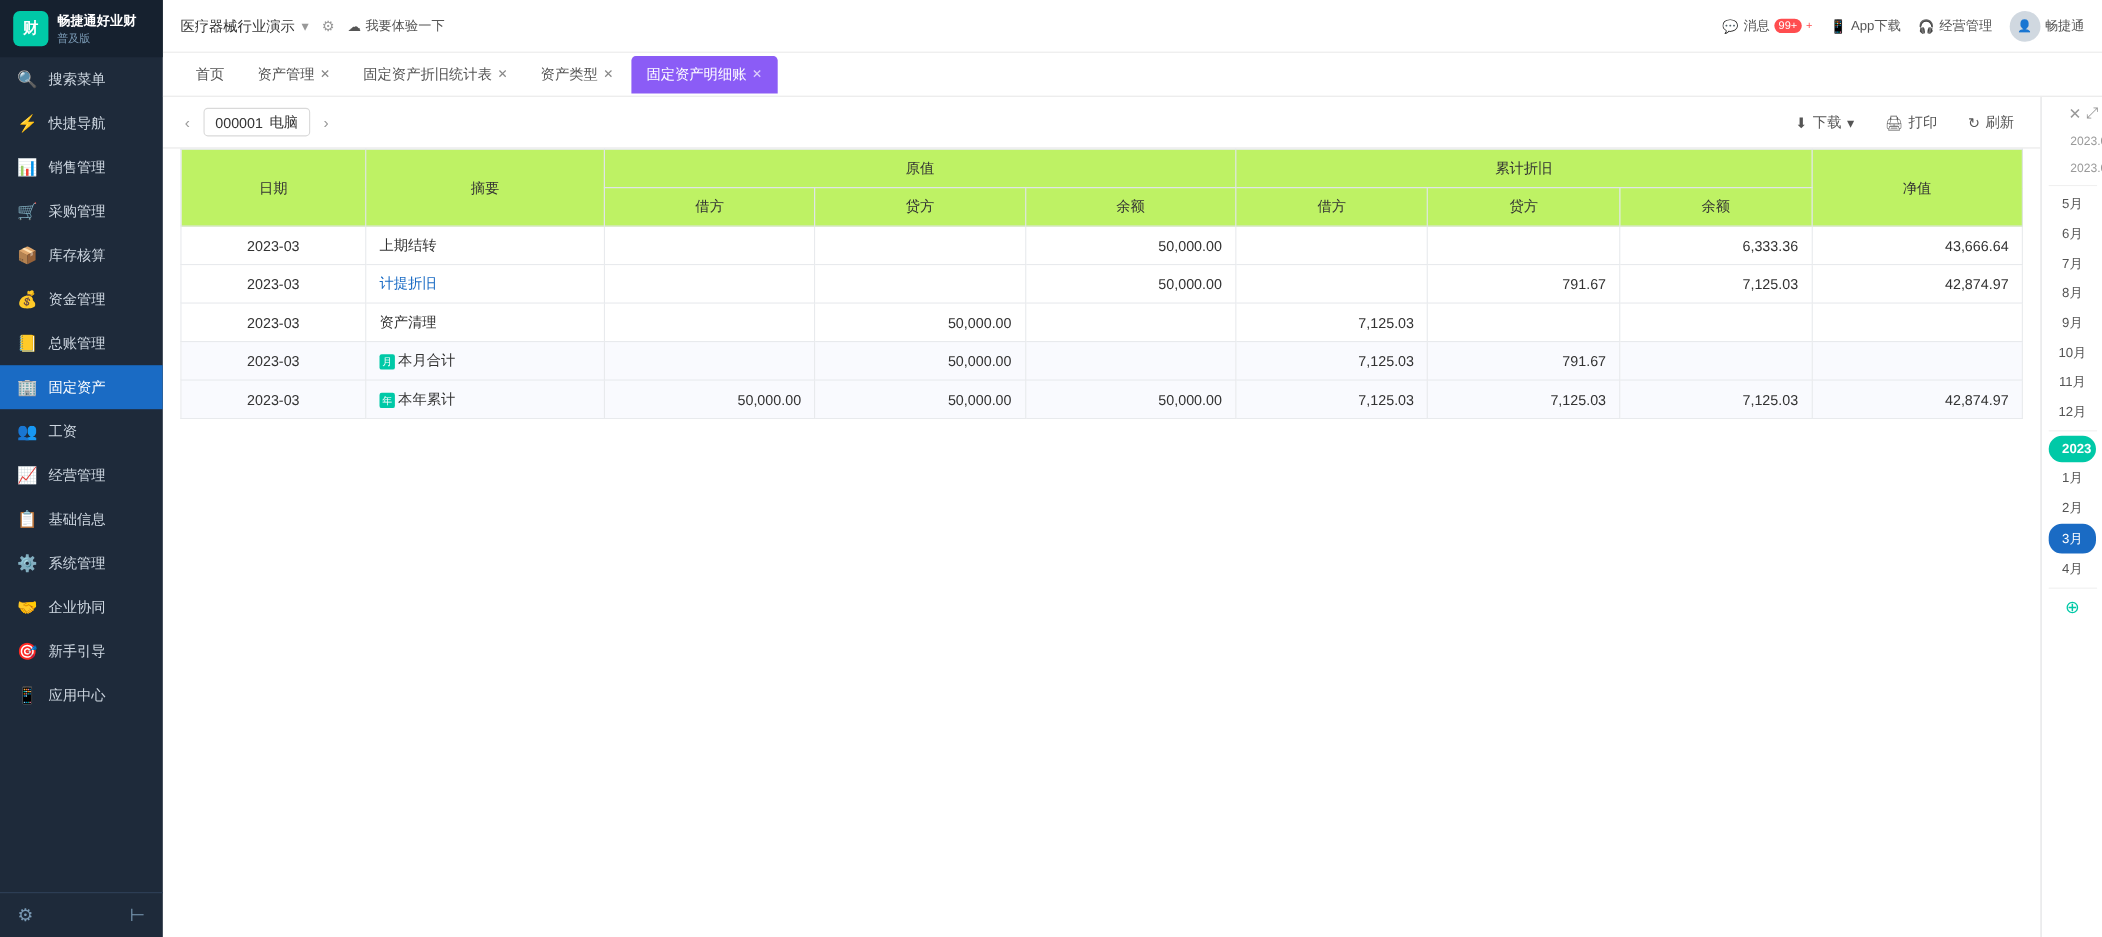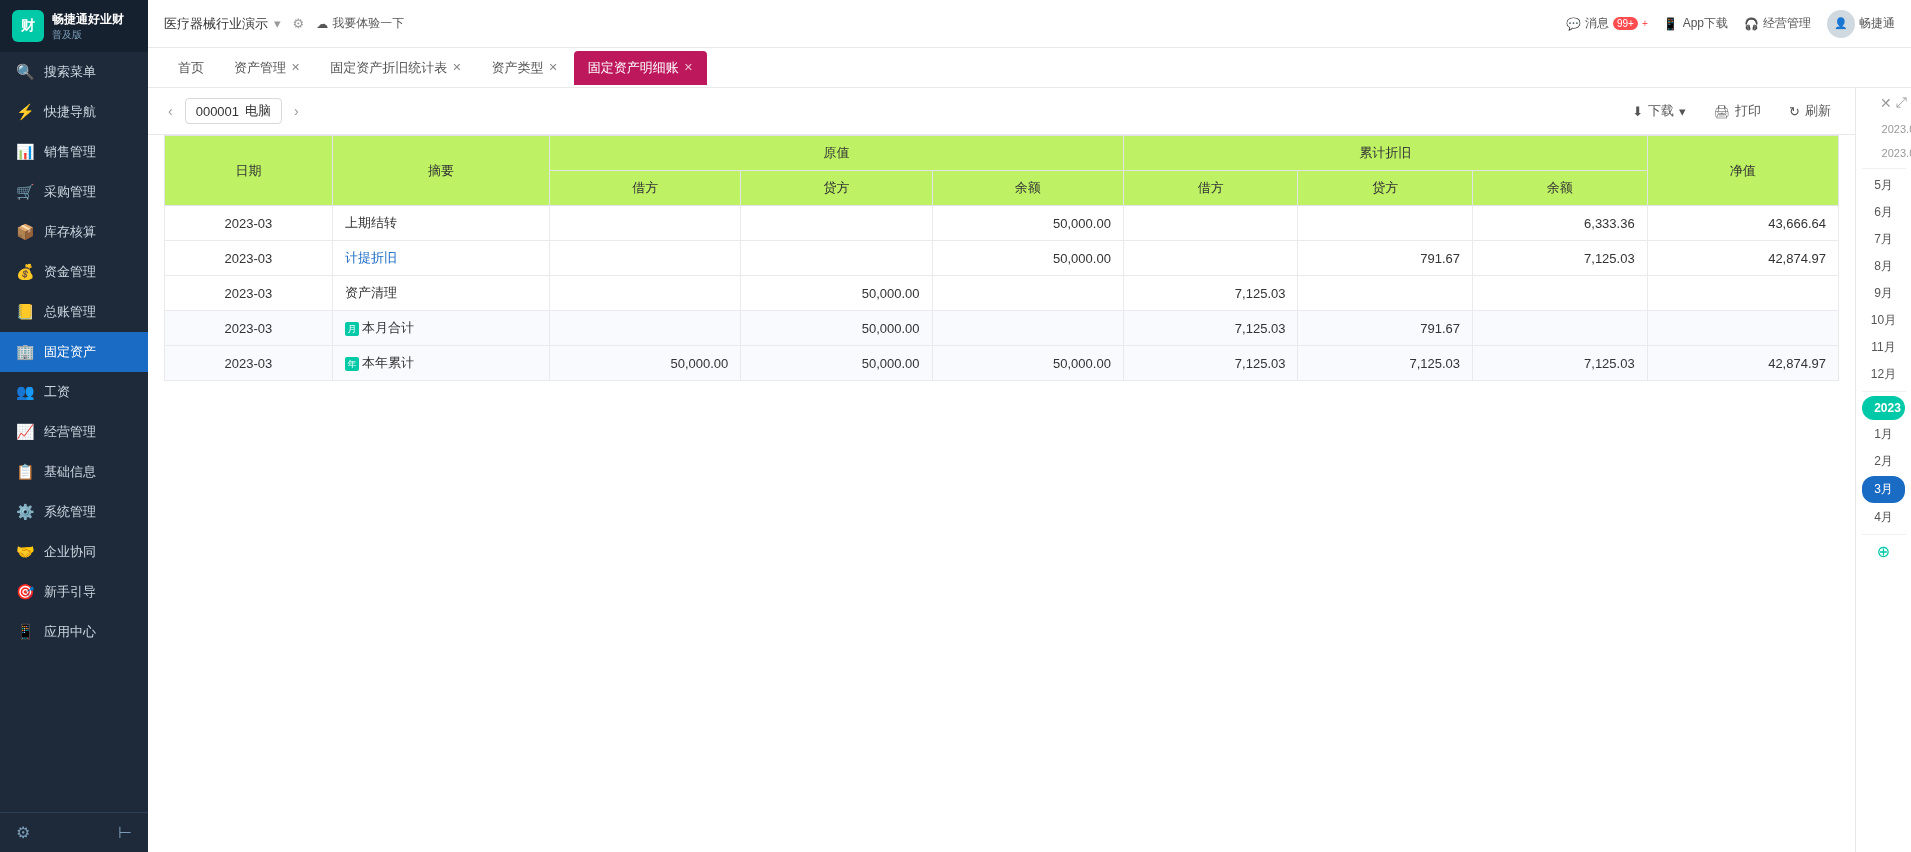--- a/index.html
+++ b/index.html
@@ -121,21 +121,21 @@
       align-items: center;
       gap: 5px;
       padding: 8px 14px;
       cursor: pointer;
       color: #555;
       font-size: 13px;
       border-radius: 4px 4px 0 0;
       white-space: nowrap;
     }
     .tab.active {
-      background: #be185d;
+      background: #8b5cf6;
       color: #fff;
     }
     .tab-close { font-size: 11px; color: inherit; opacity: 0.7; }
 
     
     .content-area {
       flex: 1;
       display: flex;
       overflow: hidden;
     }

